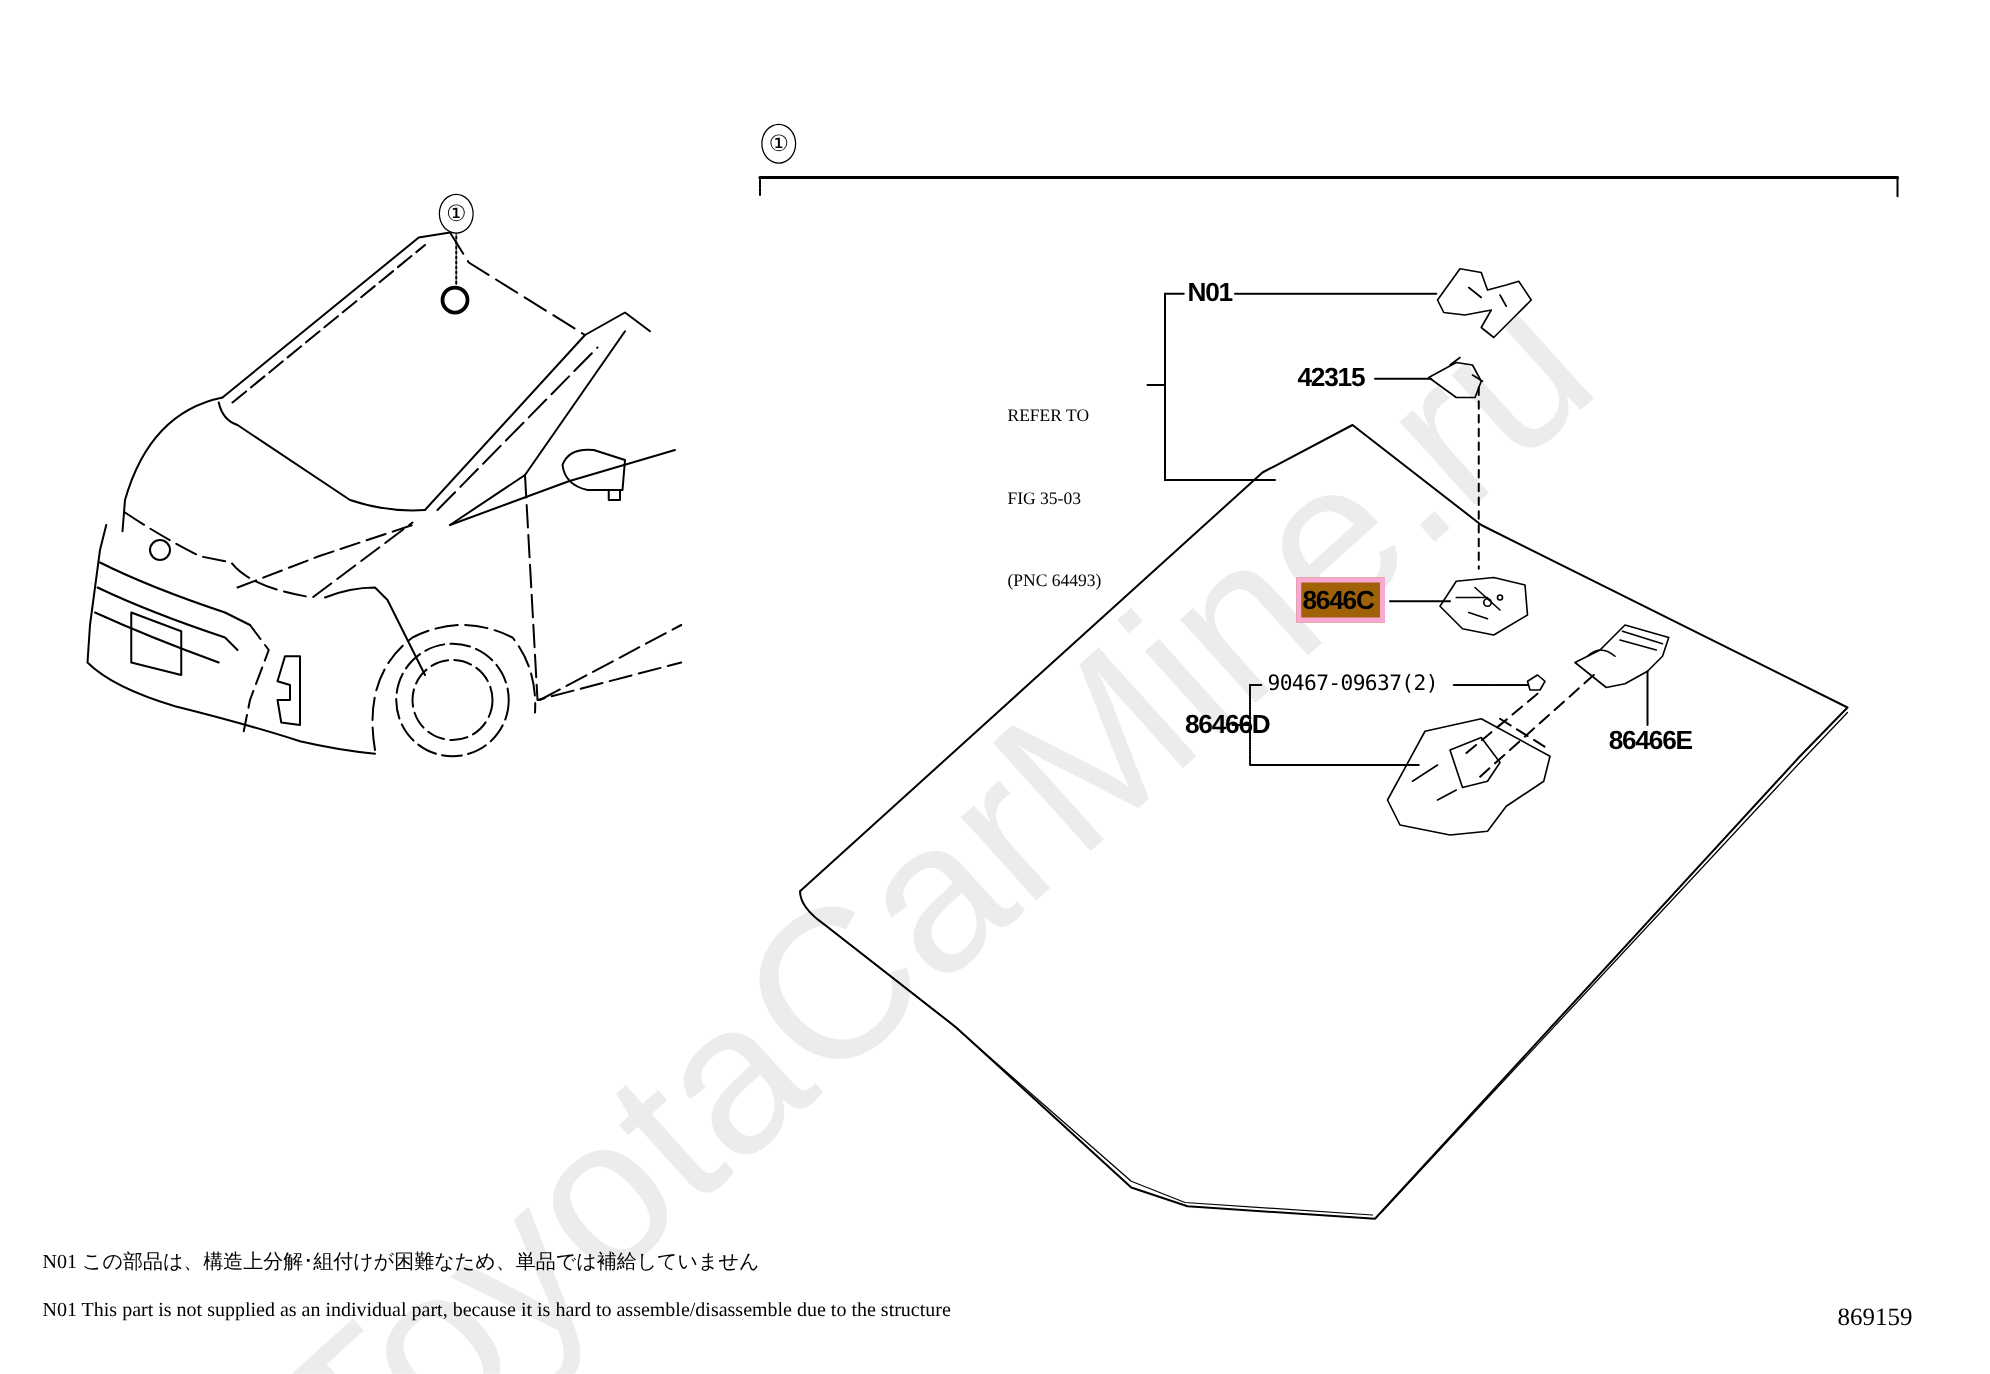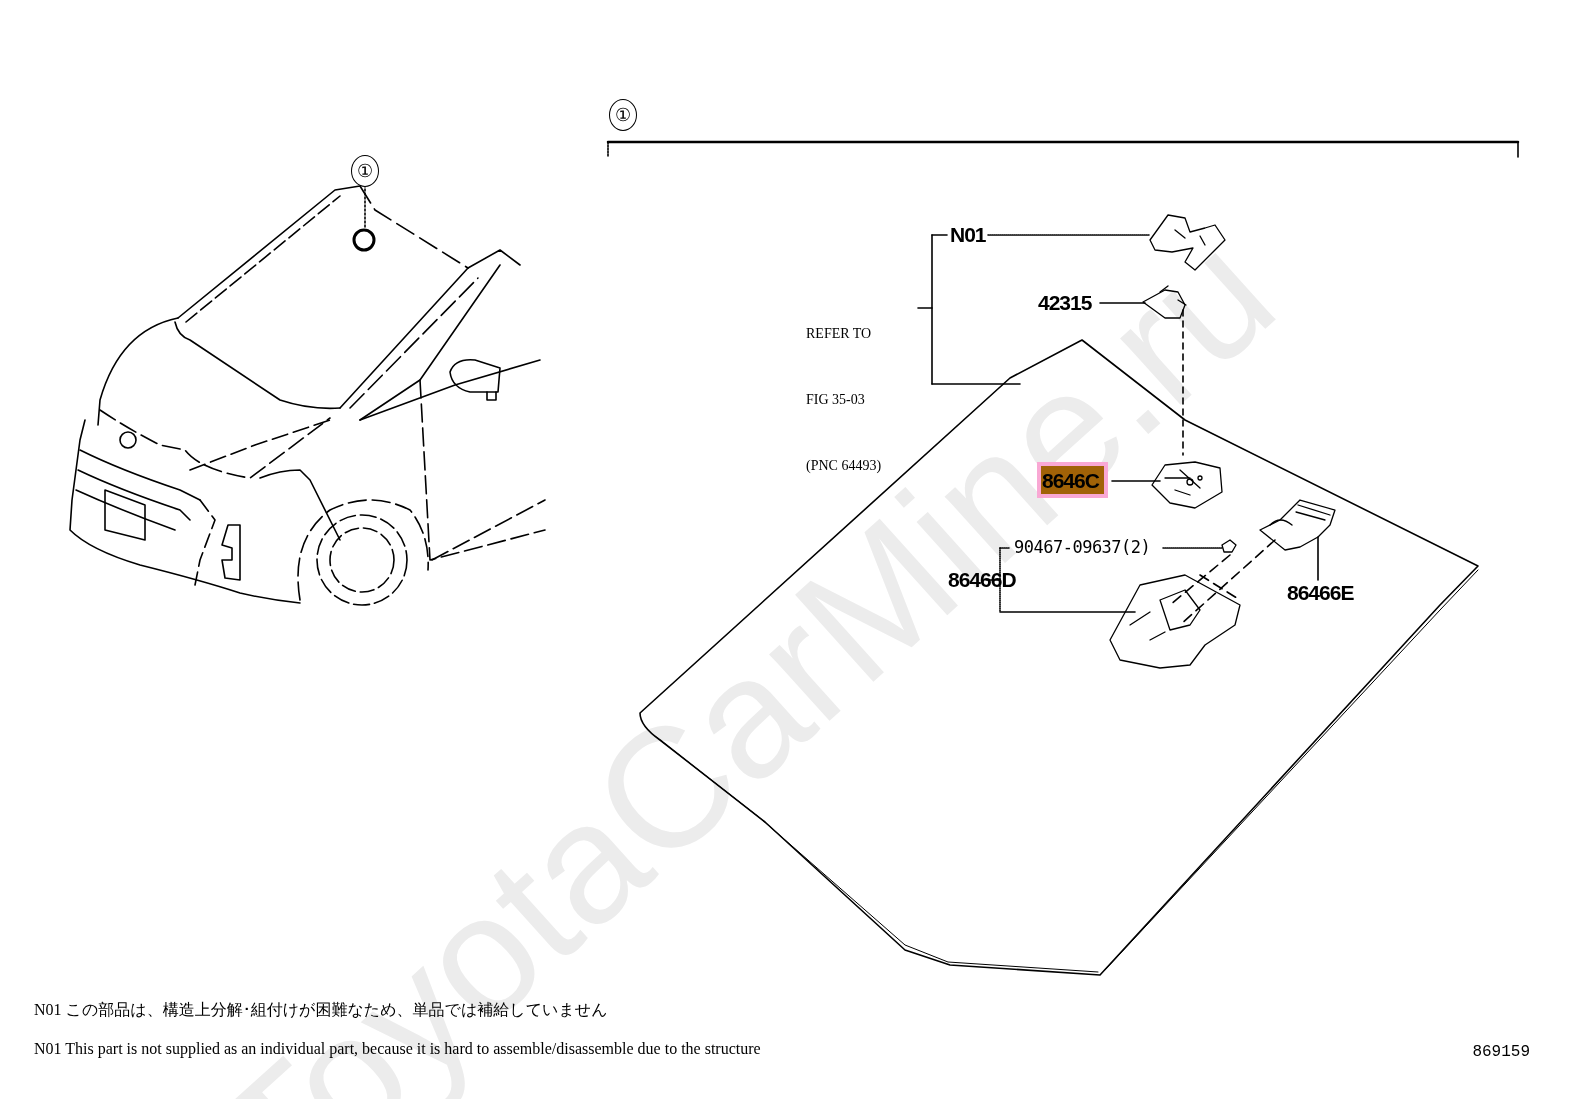--- a/index.html
+++ b/index.html
@@ -8,22 +8,22 @@
   #diagram { position: absolute; left: 0; top: 0; width: 1592px; height: 1099px; }
   .lbl { position: absolute; font-family: Liberation Sans, sans-serif; font-weight: bold;
          font-size: 21px; letter-spacing: -1px; line-height: 1; white-space: nowrap; }
   .lbl-sm { position: absolute; font-family: "DejaVu Sans Mono", monospace;
             font-size: 17px; line-height: 1; white-space: nowrap; letter-spacing: -0.5px; }
   .refer { position: absolute; font-family: Liberation Serif, serif;
            font-size: 14px; line-height: 22px; white-space: pre; }
   .hl { border: 4px solid #f9a8d4; padding: 4px 5px 3px 1px; background: #a16207; }
   .note { position: absolute; left: 34px; font-family: Liberation Serif, serif;
           font-size: 16px; line-height: 1; white-space: nowrap; }
-  .code { position: absolute; right: 62px; top: 1043px; font-family: Liberation Mono, monospace;
-          font-size: 16px; }
+  .code { position: absolute; right: 62px; top: 1043px; font-family: Liberation Serif, serif;
+          font-size: 20px; }
   .circle-num { position: absolute; width: 26px; height: 30px; border: 1.5px solid #000;
                 border-radius: 50%; text-align: center; font-family: "Liberation Sans", sans-serif;
                 font-size: 18px; line-height: 30px; background: #fff; }
   .watermark { position: absolute; left: 60px; top: 180px; font-family: "Liberation Sans", sans-serif;
                font-size: 170px; color: #ececec; transform-origin: left top;
                transform: rotate(-42deg) translate(-520px, 760px); white-space: nowrap; pointer-events: none; }
 </style>
 </head>
 <body>
 

